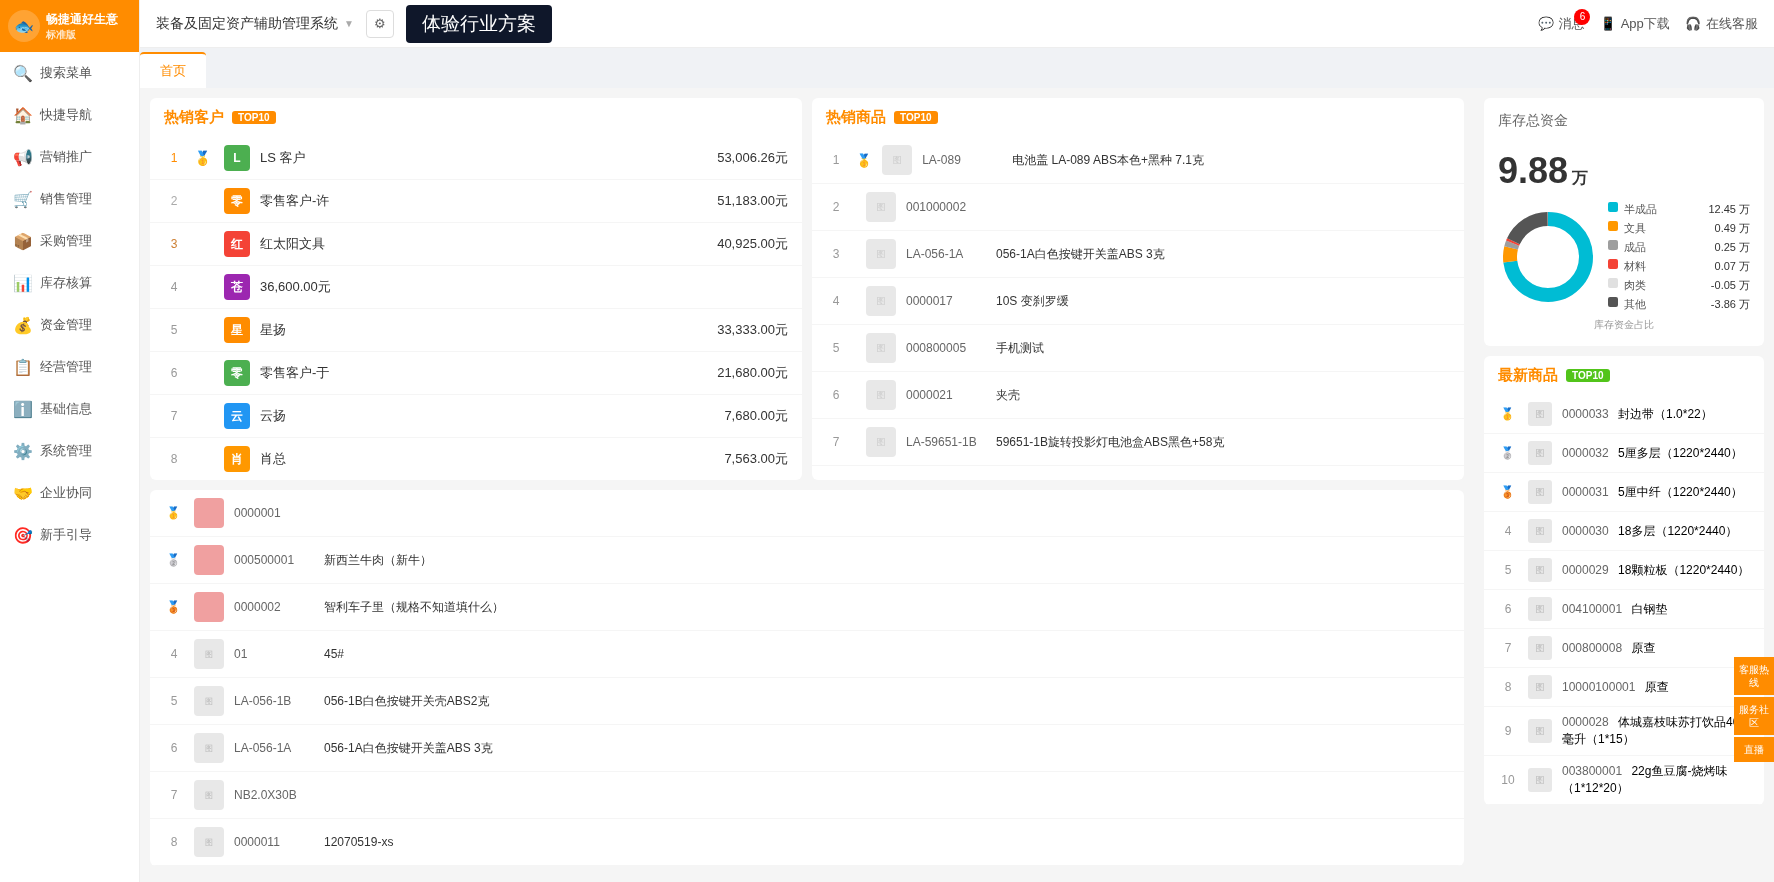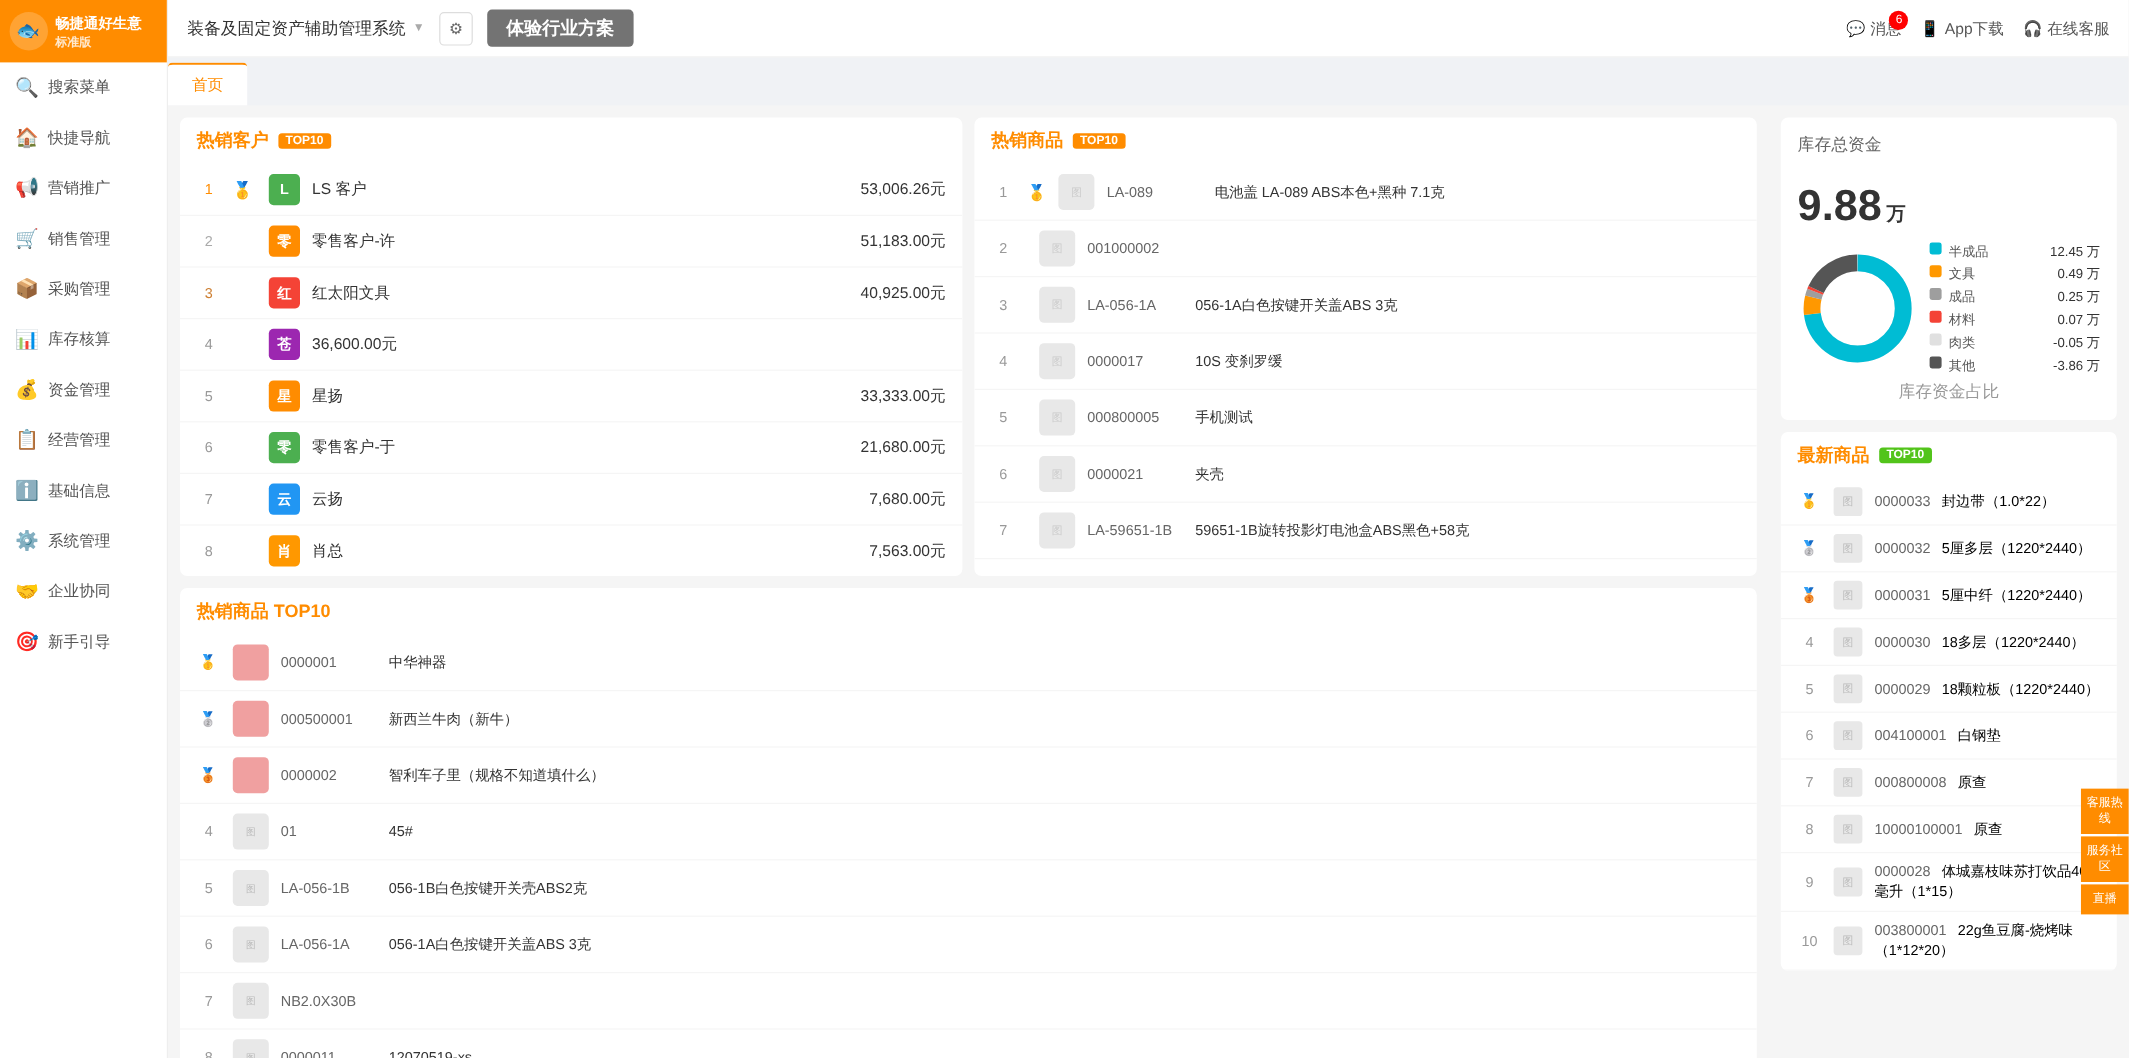--- a/index.html
+++ b/index.html
@@ -11,21 +11,21 @@
     .sidebar-logo-icon { width: 32px; height: 32px; background: rgba(255,255,255,0.2); border-radius: 50%; display: flex; align-items: center; justify-content: center; font-size: 16px; }
     .sidebar-nav { flex: 1; overflow-y: auto; }
     .nav-item { display: flex; align-items: center; gap: 8px; padding: 12px 14px; color: #555; cursor: pointer; transition: background 0.2s; font-size: 13px; }
     .nav-item .nav-icon { width: 18px; height: 18px; display: flex; align-items: center; justify-content: center; font-size: 16px; color: #aaa; flex-shrink: 0; }
 
     
     .main-area { flex: 1; display: flex; flex-direction: column; overflow: hidden; }
     .topbar { height: 48px; background: #fff; border-bottom: 1px solid #eee; display: flex; align-items: center; padding: 0 16px; gap: 12px; flex-shrink: 0; }
     .topbar-title { font-size: 14px; color: #333; display: flex; align-items: center; gap: 6px; }
     .topbar-gear { width: 28px; height: 28px; border-radius: 4px; border: 1px solid #ddd; display: flex; align-items: center; justify-content: center; cursor: pointer; color: #666; }
-    .topbar-btn { background: #737373; color: #fff; border: none; padding: 6px 16px; border-radius: 4px; cursor: pointer; font-size: 15px; font-weight: bold; }
+    .topbar-btn { background: #0f172a; color: #fff; border: none; padding: 6px 16px; border-radius: 4px; cursor: pointer; font-size: 19px; }
     .topbar-right { margin-left: auto; display: flex; align-items: center; gap: 16px; color: #555; font-size: 13px; }
     .topbar-right-item { display: flex; align-items: center; gap: 4px; cursor: pointer; position: relative; }
     .badge { background: #f00; color: #fff; border-radius: 50%; width: 16px; height: 16px; font-size: 10px; display: flex; align-items: center; justify-content: center; position: absolute; top: -6px; right: -6px; }
 
     
     .page-tabs { height: 40px; background: #f0f2f5; display: flex; align-items: flex-end; padding-left: 0; flex-shrink: 0; }
     .tab { padding: 8px 20px; background: #e8e8e8; color: #666; cursor: pointer; font-size: 13px; border-radius: 4px 4px 0 0; margin-right: 2px; }
     .tab.active { background: #fff; color: #ff8c00; border-top: 2px solid #ff8c00; }
 
     
@@ -67,21 +67,21 @@
     .inventory-card { background: #fff; border-radius: 6px; padding: 14px; }
     .inventory-title { font-size: 14px; color: #666; margin-bottom: 20px; }
     .inventory-amount { font-size: 36px; font-weight: bold; color: #333; }
     .donut-section { display: flex; gap: 10px; margin-top: 10px; align-items: center; }
     .donut-chart { width: 100px; height: 100px; flex-shrink: 0; position: relative; }
     .donut-legend { flex: 1; display: flex; flex-direction: column; gap: 4px; font-size: 11px; }
     .legend-item { display: flex; align-items: flex-start; gap: 6px; }
     .legend-dot { width: 10px; height: 10px; border-radius: 2px; flex-shrink: 0; }
     .legend-label { flex: 1; color: #555; }
     .legend-value { color: #333; font-weight: 500; }
-    .inventory-subtitle { font-size: 14px; color: #999; text-align: center; margin-top: 6px; }
+    .inventory-subtitle { font-size: 10px; color: #999; text-align: center; margin-top: 6px; }
 
     
     .new-prod-row { display: flex; align-items: center; padding: 7px 14px; border-bottom: 1px solid #f5f5f5; gap: 10px; font-size: 12px; }
     .new-prod-num { width: 20px; text-align: center; color: #999; flex-shrink: 0; }
     .new-prod-img { width: 24px; height: 24px; background: #e8e8e8; border-radius: 3px; flex-shrink: 0; display: flex; align-items: center; justify-content: center; color: #bbb; font-size: 9px; }
     .new-prod-code { color: #666; margin-right: 6px; }
 
     
     .float-btns { position: fixed; right: 0; bottom: 120px; display: flex; flex-direction: column; gap: 2px; z-index: 999; }
     .float-btn { background: #ff8c00; color: #fff; width: 40px; padding: 6px 4px; font-size: 10px; text-align: center; cursor: pointer; line-height: 1.3; }
@@ -322,31 +322,27 @@
                   <span style="font-size:9px;color:#ccc">图</span>
                 </div>
     <span class="prod-code">LA-59651-1B</span>
     <span class="prod-name">59651-1B旋转投影灯电池盒ABS黑色+58克</span>
   </div>
             </div>
         </div>
       </div>
 
       <div class="panel">
-        <div class="panel-header">
-          <span class="section-title-orange">热销商品 TOP10</span>
-        </div>
         <div id="hot-products-table">
             <div class="prod-row">
     <span class="rank-num">🥇</span>
     <div class="prod-img" style="background:#f0a0a0;">
                 <span style="font-size:8px;color:#bbb"></span>
               </div>
     <span class="prod-code">0000001</span>
-    <span class="prod-name">中华神器</span>
   </div>
             <div class="prod-row">
     <span class="rank-num">🥈</span>
     <div class="prod-img" style="background:#f0a0a0;">
                 <span style="font-size:8px;color:#bbb"></span>
               </div>
     <span class="prod-code">000500001</span>
     <span class="prod-name">新西兰牛肉（新牛）</span>
   </div>
             <div class="prod-row">

